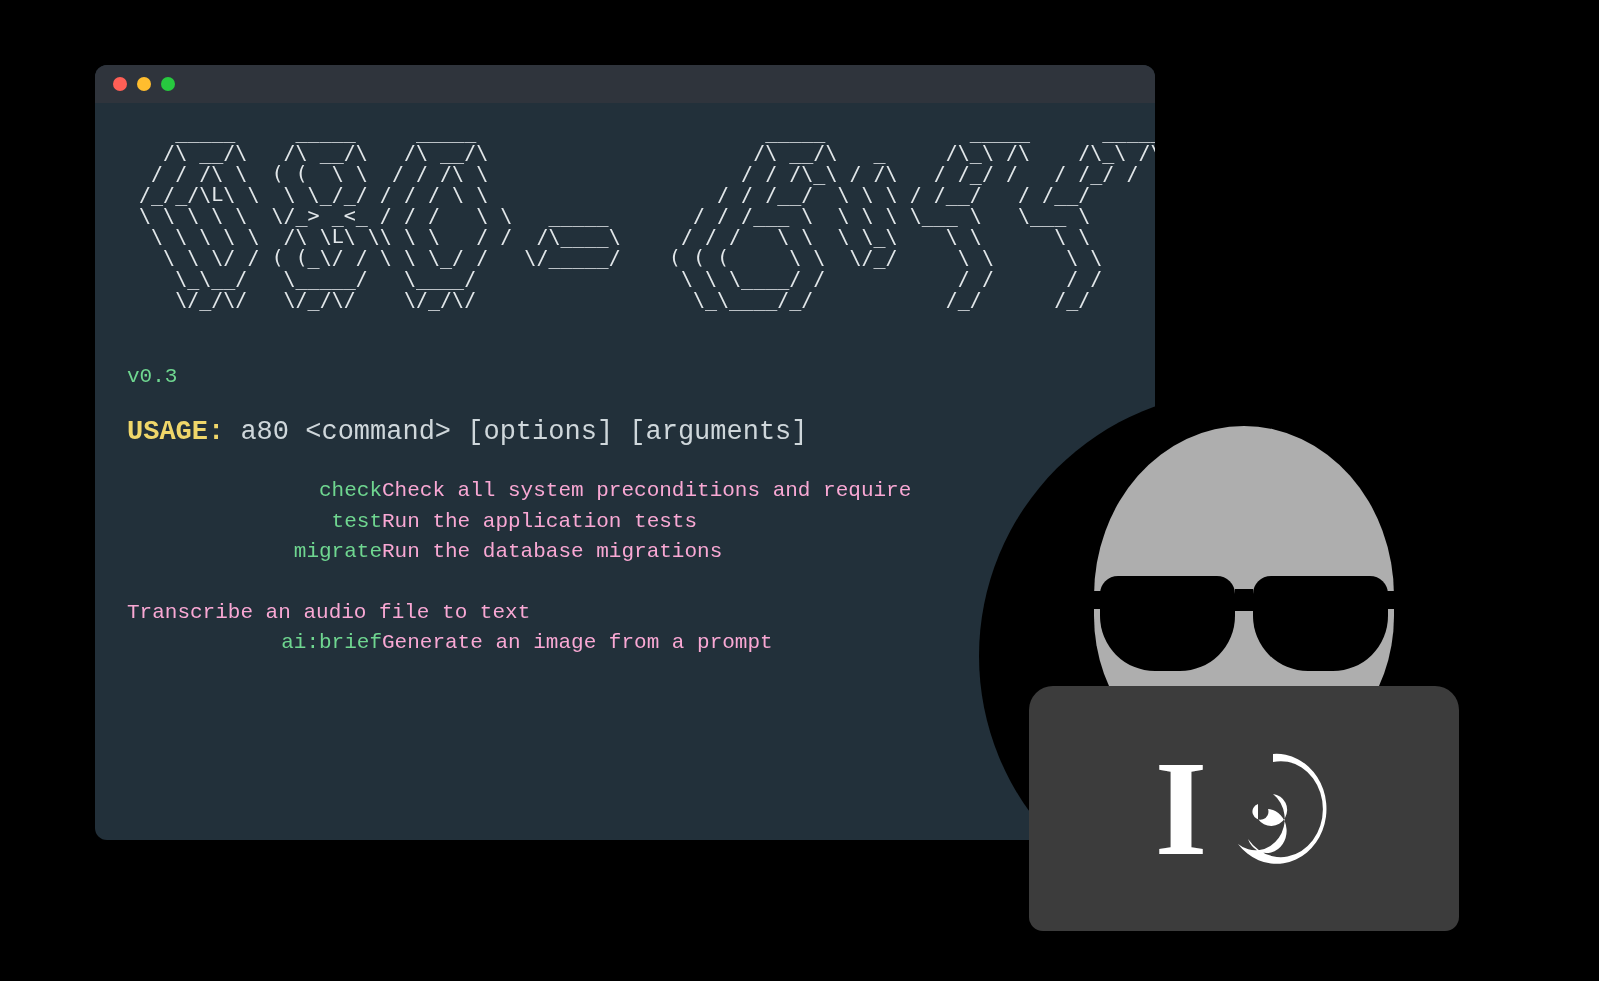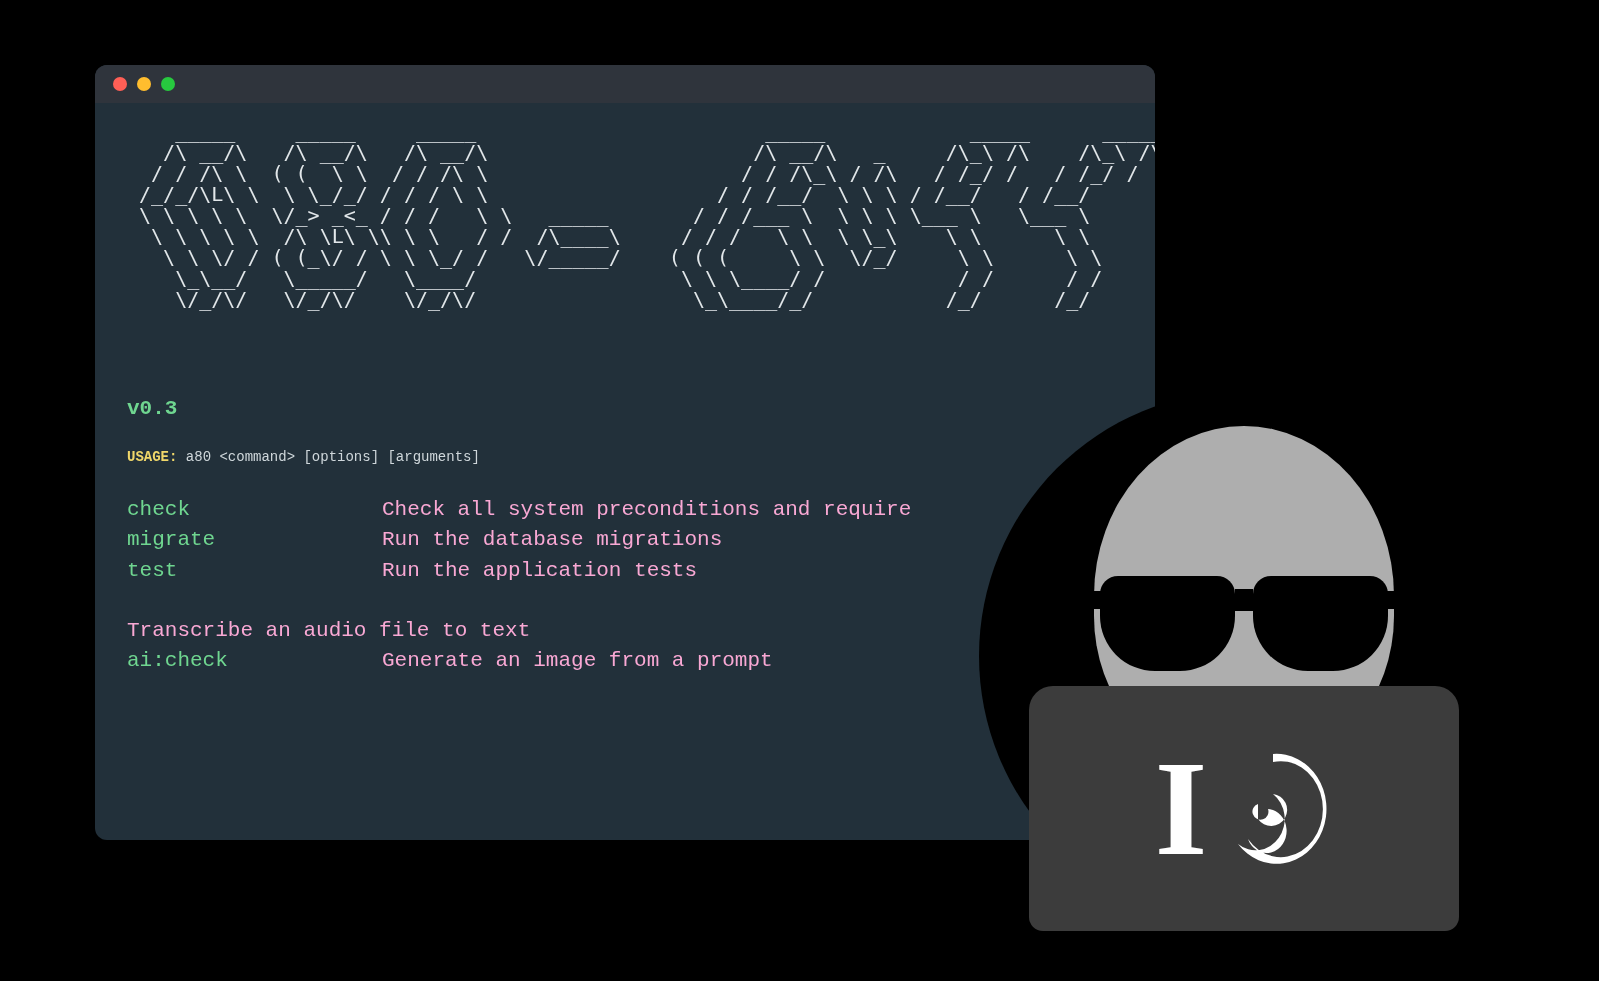--- a/index.html
+++ b/index.html
@@ -47,41 +47,41 @@
     .ascii-art {
       white-space: pre;
       color: #e2e7ea;
       font-size: 20px;
       line-height: 1.05;
       letter-spacing: 0;
       margin-bottom: 20px;
     }
     .version {
       color: #6fd690;
-      font-weight: bold;
+      font-weight: normal;
       font-size: 21px;
-      margin-top: 88px;
+      margin-top: 56px;
       margin-bottom: 30px;
     }
     .usage-line {
-      font-size: 14px;
+      font-size: 27px;
       margin-bottom: 30px;
     }
     .usage-label {
       color: #f0d76a;
       font-weight: bold;
     }
     .usage-text {
       color: #cfd7db;
     }
     .commands-block {
       font-size: 21px;
       line-height: 1.45;
     }
-    .cmd-row { display: flex; }
+    .cmd-row { display: flex; text-align: right; }
     .cmd-name {
       color: #6fd690;
       width: 255px;
       flex-shrink: 0;
     }
     .cmd-desc { color: #f9a8d4; }
     .cmd-gap { height: 30px; }
     .avatar-badge {
       position: absolute;
       right: 90px;
@@ -194,33 +194,33 @@
     </div>
 
     <div class="commands-block">
       <div class="cmd-row">
         <span class="cmd-name">check</span>
         <span class="cmd-desc">Check all system preconditions and require</span>
       </div>
       <div class="cmd-row">
       </div>
       <div class="cmd-row">
+        <span class="cmd-name">test</span>
+        <span class="cmd-desc">Run the application tests</span>
+      </div>
+      <div class="cmd-row">
         <span class="cmd-name">migrate</span>
         <span class="cmd-desc">Run the database migrations</span>
       </div>
-      <div class="cmd-row">
-        <span class="cmd-name">test</span>
-        <span class="cmd-desc">Run the application tests</span>
-      </div>
       <div class="cmd-gap"></div>
       <div class="cmd-row">
         <span class="cmd-desc">Transcribe an audio file to text</span>
       </div>
       <div class="cmd-row">
-        <span class="cmd-name">ai:check</span>
+        <span class="cmd-name">ai:brief</span>
         <span class="cmd-desc">Generate an image from a prompt</span>
       </div>
     </div>
   </div>
 </div>
 
 <div class="avatar-badge">
   <div class="avatar-circle">
     <div class="head"></div>
     <div class="arm-left"></div>

